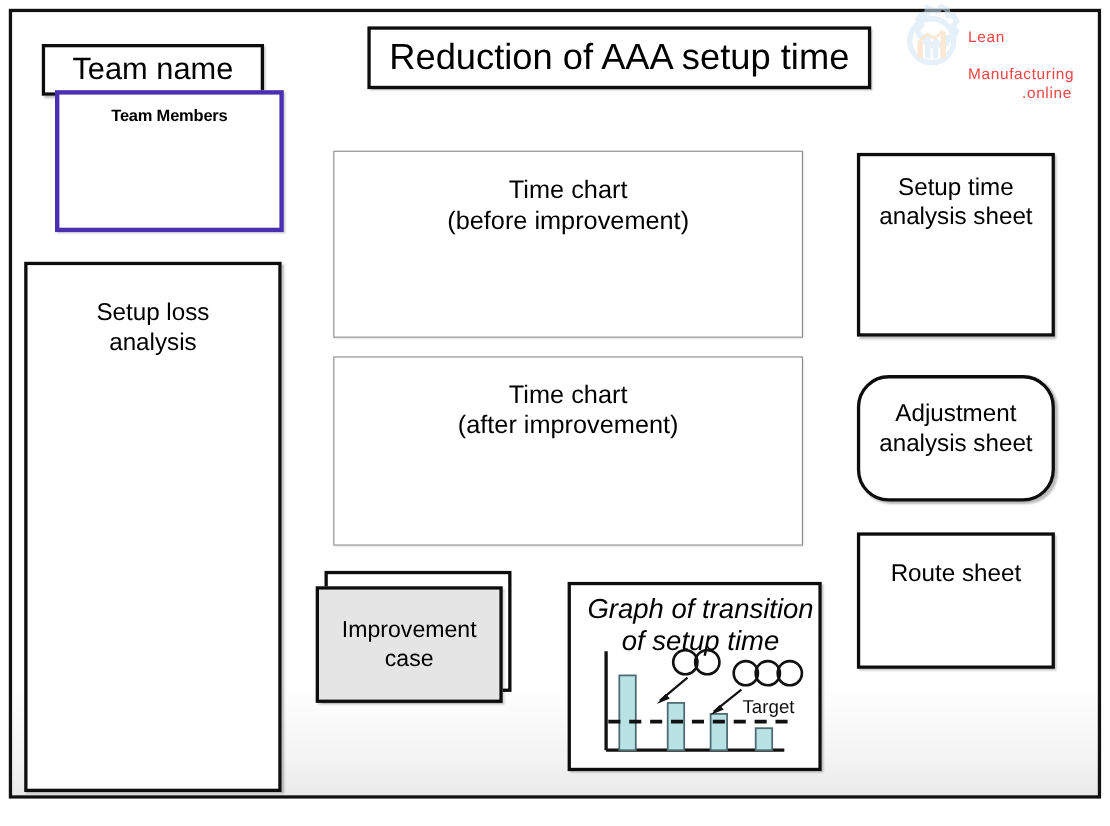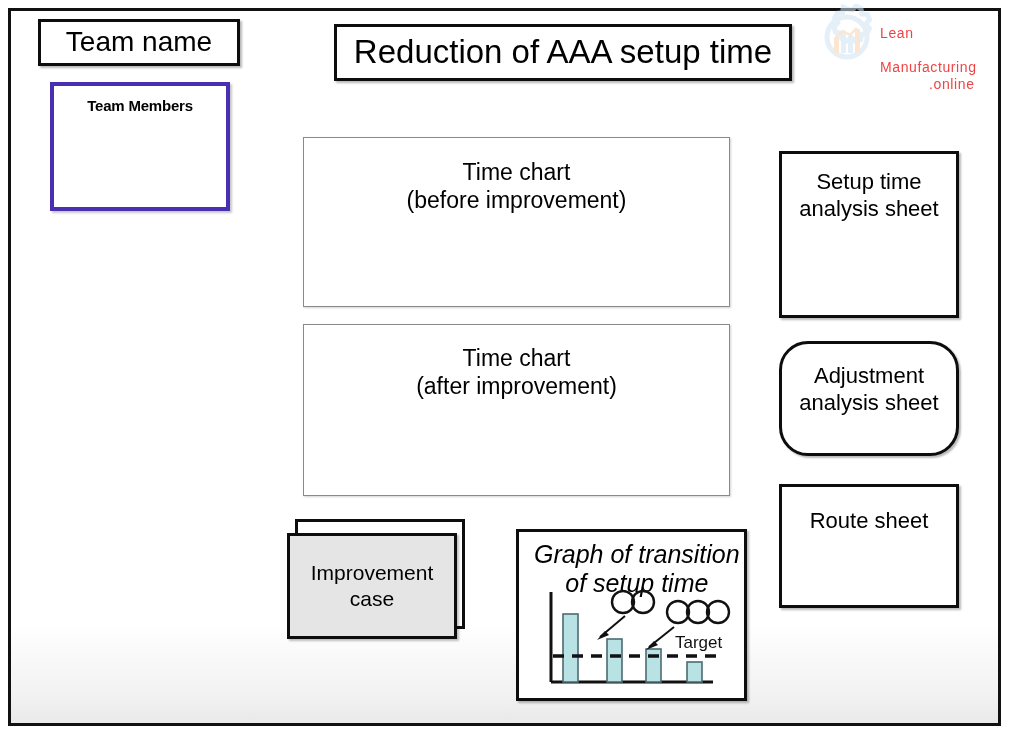--- a/index.html
+++ b/index.html
@@ -46,25 +46,25 @@
     text-align: center;
   }
   .box.thin {
     border: 1px solid #8a8a8a;
     box-shadow: 1px 1px 2px rgba(0,0,0,0.18);
   }
   .box.center   { align-items: center; }
 
   
   #team-name-box {
-    left: 38px; top: 19px; width: 202px; height: 47px;
+    left: 38px; top: 40px; width: 202px; height: 47px;
     font-size: 28px;
   }
   #team-members-box {
-    left: 50px; top: 82px; width: 180px; height: 129px;
+    left: 50px; top: 82px; width: 208px; height: 129px;
     border: 4px solid #4a2fb0;
     box-shadow: 2px 2px 2px rgba(0,0,0,0.22);
     align-items: flex-start;
     font-size: 15px;
     font-weight: bold;
     font-stretch: condensed;
     letter-spacing: -0.2px;
     padding-top: 11px;
   }
   #setup-loss-box {
@@ -91,21 +91,20 @@
     align-items: flex-start;
     padding-top: 19px;
     font-size: 23px;
   }
 
   #setup-time-sheet {
     left: 779px; top: 139px; width: 180px; height: 167px;
     align-items: flex-start;
     padding-top: 15px;
     font-size: 22px;
-    margin-top: 12px;
   }
   #adjustment-sheet {
     left: 779px; top: 341px; width: 180px; height: 115px;
     align-items: flex-start;
     padding-top: 19px;
     font-size: 22px;
     border-radius: 29px;
   }
   #route-sheet {
     left: 779px; top: 484px; width: 180px; height: 124px;
@@ -197,20 +196,24 @@
   <div class="board-frame"></div>
 
   <div class="box center" id="team-name-box">
     <span>Team name</span>
   </div>
 
   <div class="box" id="team-members-box">
     <span>Team Members</span>
   </div>
 
+  <div class="box" id="setup-loss-box">
+    <span style="white-space:pre-line">Setup loss
+analysis</span>
+  </div>
 
   <div class="box center" id="title-box">
     <span>Reduction of AAA setup time</span>
   </div>
 
   <div class="box thin" id="time-chart-before">
     <span style="white-space:pre-line">Time chart
 (before improvement)</span>
   </div>
 

